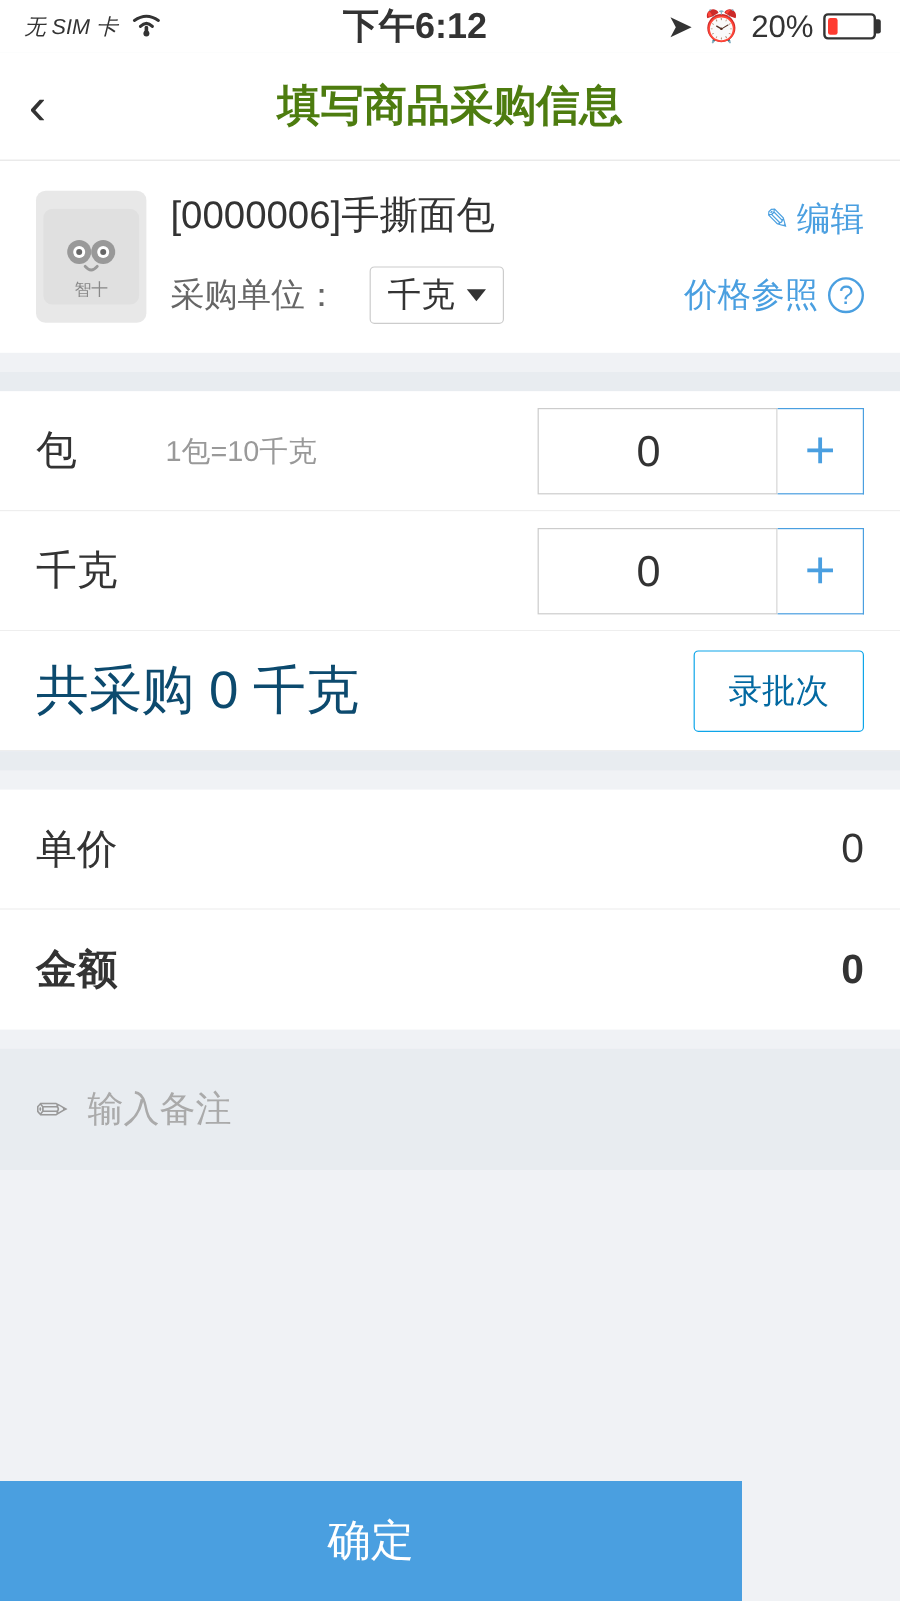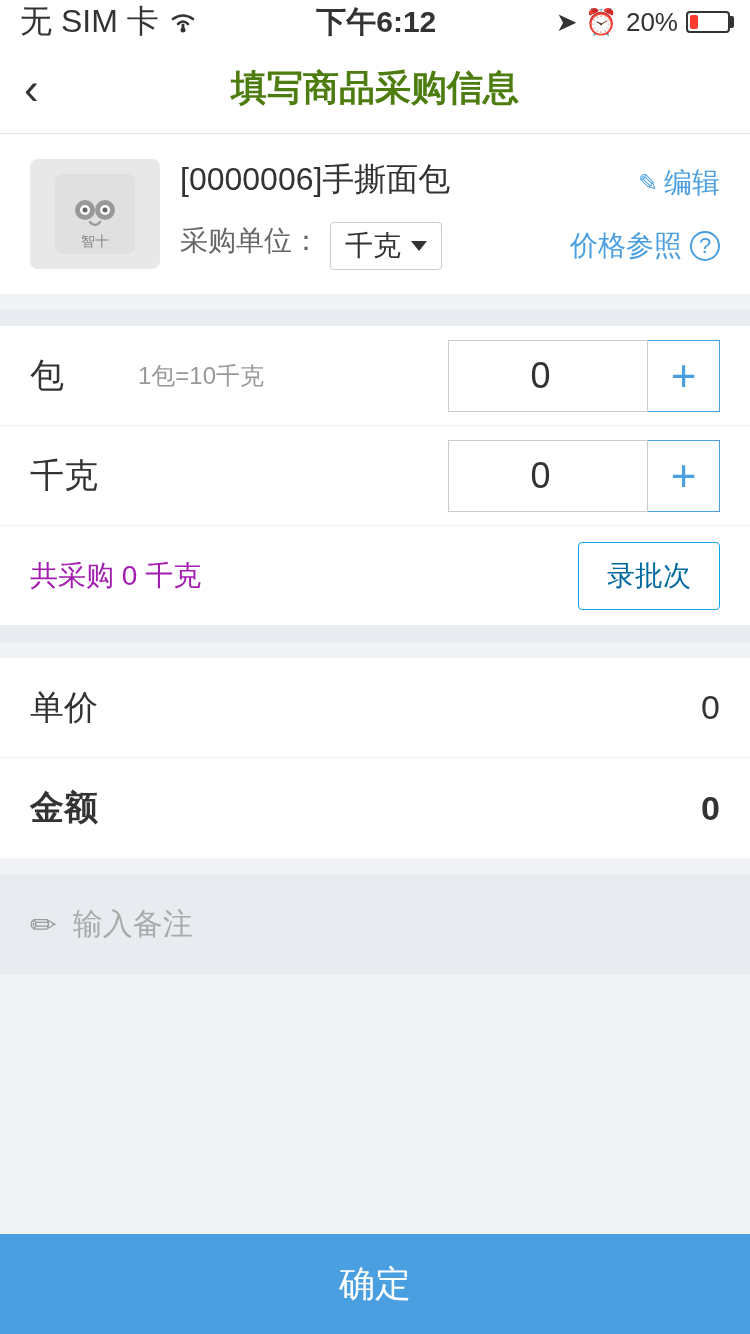--- a/index.html
+++ b/index.html
@@ -22,21 +22,22 @@
       align-items: center;
       justify-content: space-between;
       padding: 0 20px;
       font-size: 28px;
       font-weight: 500;
     }
     .status-left {
       display: flex;
       align-items: center;
       gap: 10px;
-      font-size: 32px;
+      font-size: 18px;
+      font-style: italic;
     }
     .status-center {
       font-size: 30px;
       font-weight: 600;
     }
     .status-right {
       display: flex;
       align-items: center;
       gap: 8px;
       font-size: 26px;
@@ -97,21 +98,21 @@
     
     .product-card {
       background: #fff;
       padding: 24px 30px;
       display: flex;
       align-items: center;
       gap: 20px;
       margin-bottom: 16px;
     }
     .product-thumb {
-      width: 130px;
+      width: 92px;
       height: 110px;
       background: #e8e8e8;
       border-radius: 8px;
       display: flex;
       align-items: center;
       justify-content: center;
       flex-shrink: 0;
       text-decoration: underline;
     }
     .product-info {
@@ -245,22 +246,22 @@
     
     .total-row {
       background: #fff;
       display: flex;
       align-items: center;
       padding: 0 30px;
       height: 100px;
       border-bottom: 1px solid #eee;
     }
     .total-label {
-      font-size: 28px;
-      color: #a21caf;
+      font-size: 44px;
+      color: #0c4a6e;
       text-align: center;
     }
     .batch-btn {
       margin-left: auto;
       padding: 14px 28px;
       border: 1px solid #0ea5e9;
       color: #0369a1;
       font-size: 28px;
       background: #fff;
       cursor: pointer;
@@ -317,21 +318,21 @@
       flex: 1;
       background: #f0f2f5;
       min-height: 300px;
     }
 
     
     .confirm-btn {
       position: fixed;
       bottom: 0;
       left: 0;
-      width: 750px;
+      width: 618px;
       height: 100px;
       background: #4a9fe0;
       color: #fff;
       font-size: 36px;
       font-weight: 500;
       display: flex;
       align-items: center;
       justify-content: center;
       cursor: pointer;
       border: none;
@@ -395,21 +396,21 @@
   </div>
   <div class="product-info">
     <div class="product-header">
       <span class="product-name">[0000006]手撕面包</span>
       <span class="edit-btn">
         <span class="edit-icon">✎</span>
         <span>编辑</span>
       </span>
     </div>
     <div class="product-unit">
-      <div style="display:flex;gap:10px;">
+      <div style="display:flex;align-items:center;gap:26px;">
         <span class="unit-label">采购单位：</span>
         <span class="unit-select">
           <span>千克</span>
           <span class="chevron-down"></span>
         </span>
       </div>
       <span class="price-ref">
         <span>价格参照</span>
         <span class="price-ref-q">?</span>
       </span>

